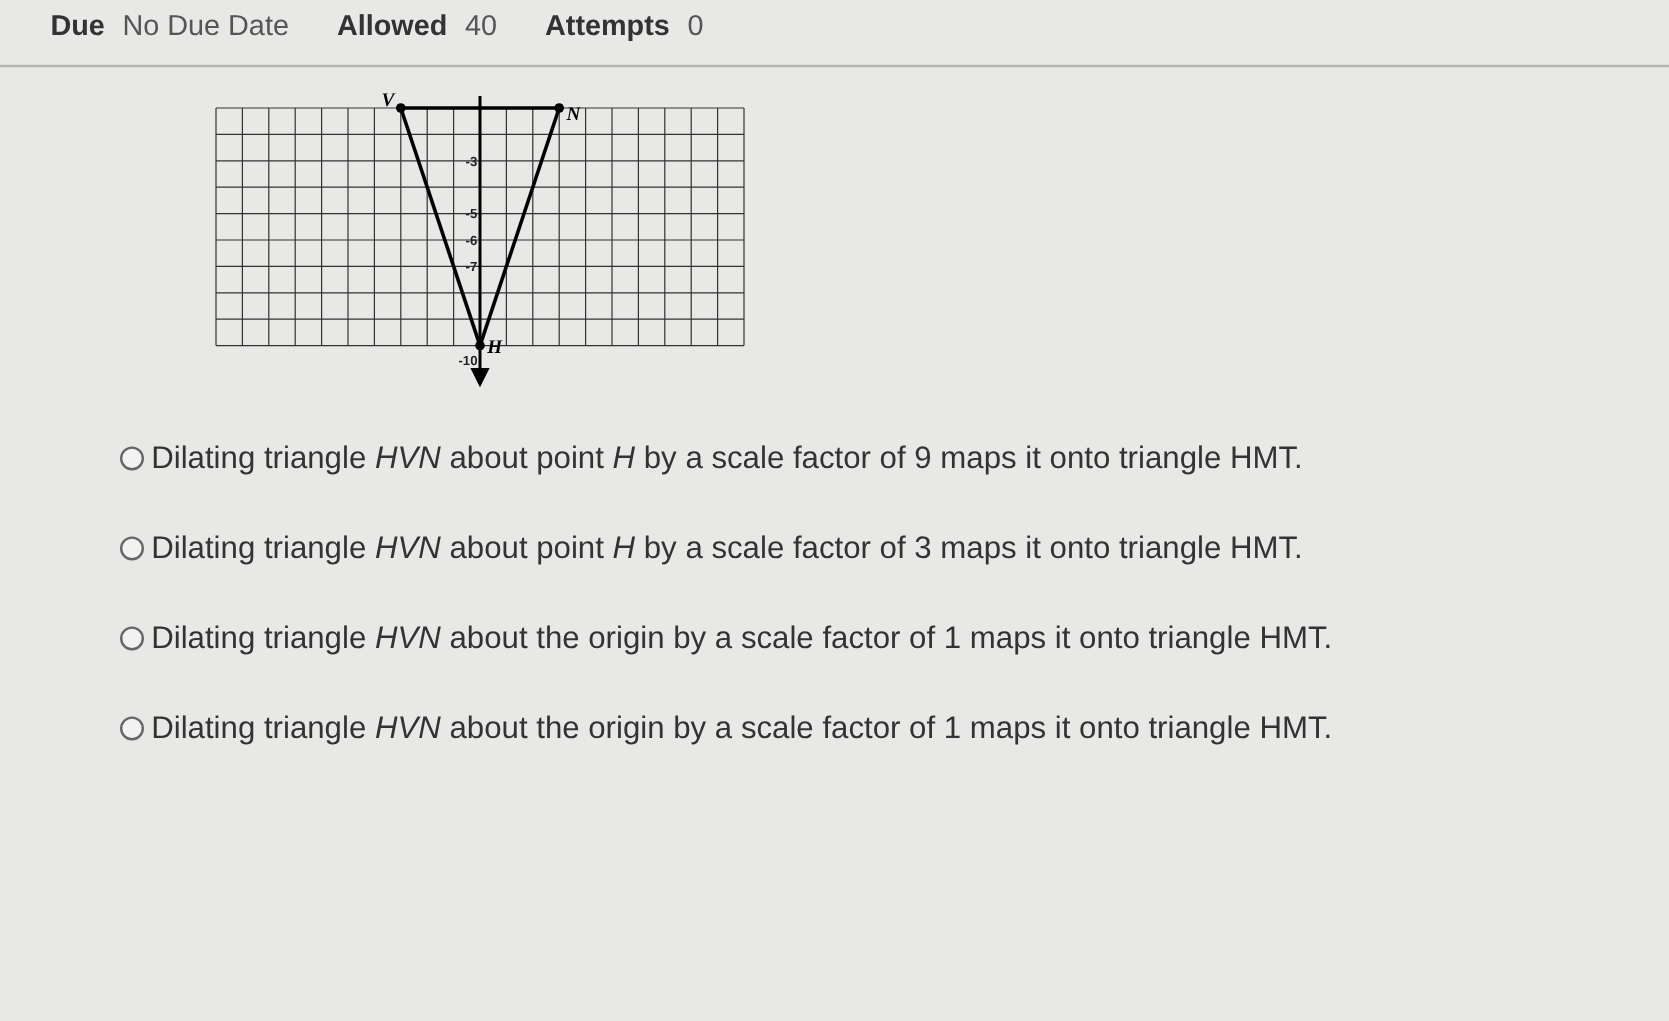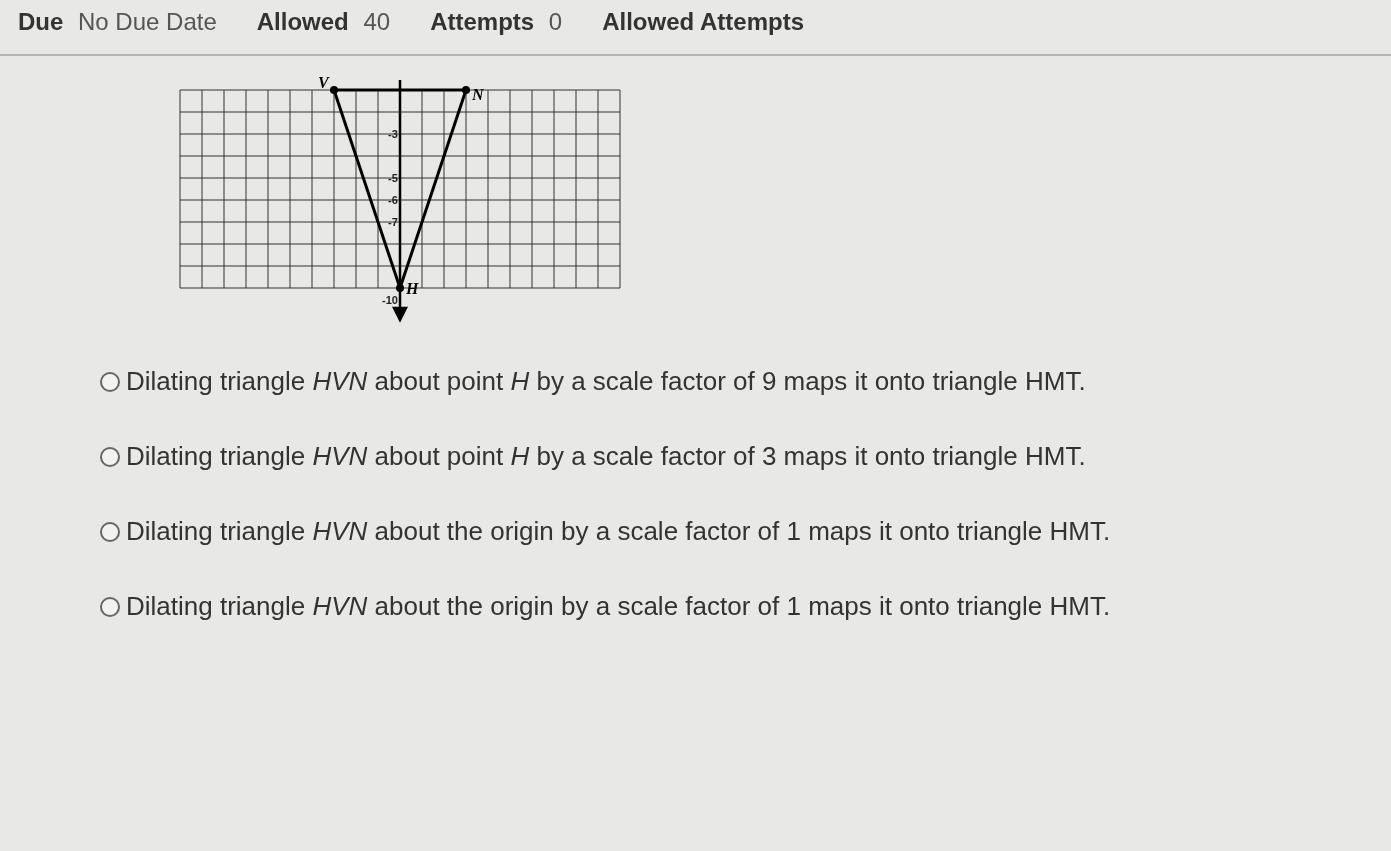--- a/index.html
+++ b/index.html
@@ -8,21 +8,21 @@
     background: #e8e8e6;
     width: 1391px;
     height: 851px;
     overflow: hidden;
     color: #2a2a2a;
   }
   .header-bar {
     display: flex;
     align-items: baseline;
     gap: 40px;
-    padding: 8px 30px 18px 18px;
+    padding: 8px 30px 18px 42px;
     border-bottom: 2px solid #b5b5b3;
     font-size: 24px;
   }
   .header-bar .hlabel { font-weight: 700; color: #333; }
   .header-bar .hval { font-weight: 400; color: #555; margin-left: 8px; }
   .header-group { white-space: nowrap; }
 
   .content { padding: 20px 40px 0 40px; }
 
   .graph-wrap {
@@ -69,23 +69,20 @@
     <span class="hlabel">Due</span>
     <span class="hval">No Due Date</span>
   </span>
   <span class="header-group">
     <span class="hlabel">Allowed</span>
     <span class="hval">40</span>
   </span>
   <span class="header-group">
     <span class="hlabel">Attempts</span>
     <span class="hval">0</span>
-  </span>
-  <span class="header-group">
-    <span class="hlabel">Allowed Attempts</span>
   </span>
 </div>
 
 <div class="content">
 
   <div class="graph-wrap">
     <svg width="600" height="260" viewBox="0 0 600 260">
 
       <g stroke="#333" stroke-width="1">
 

